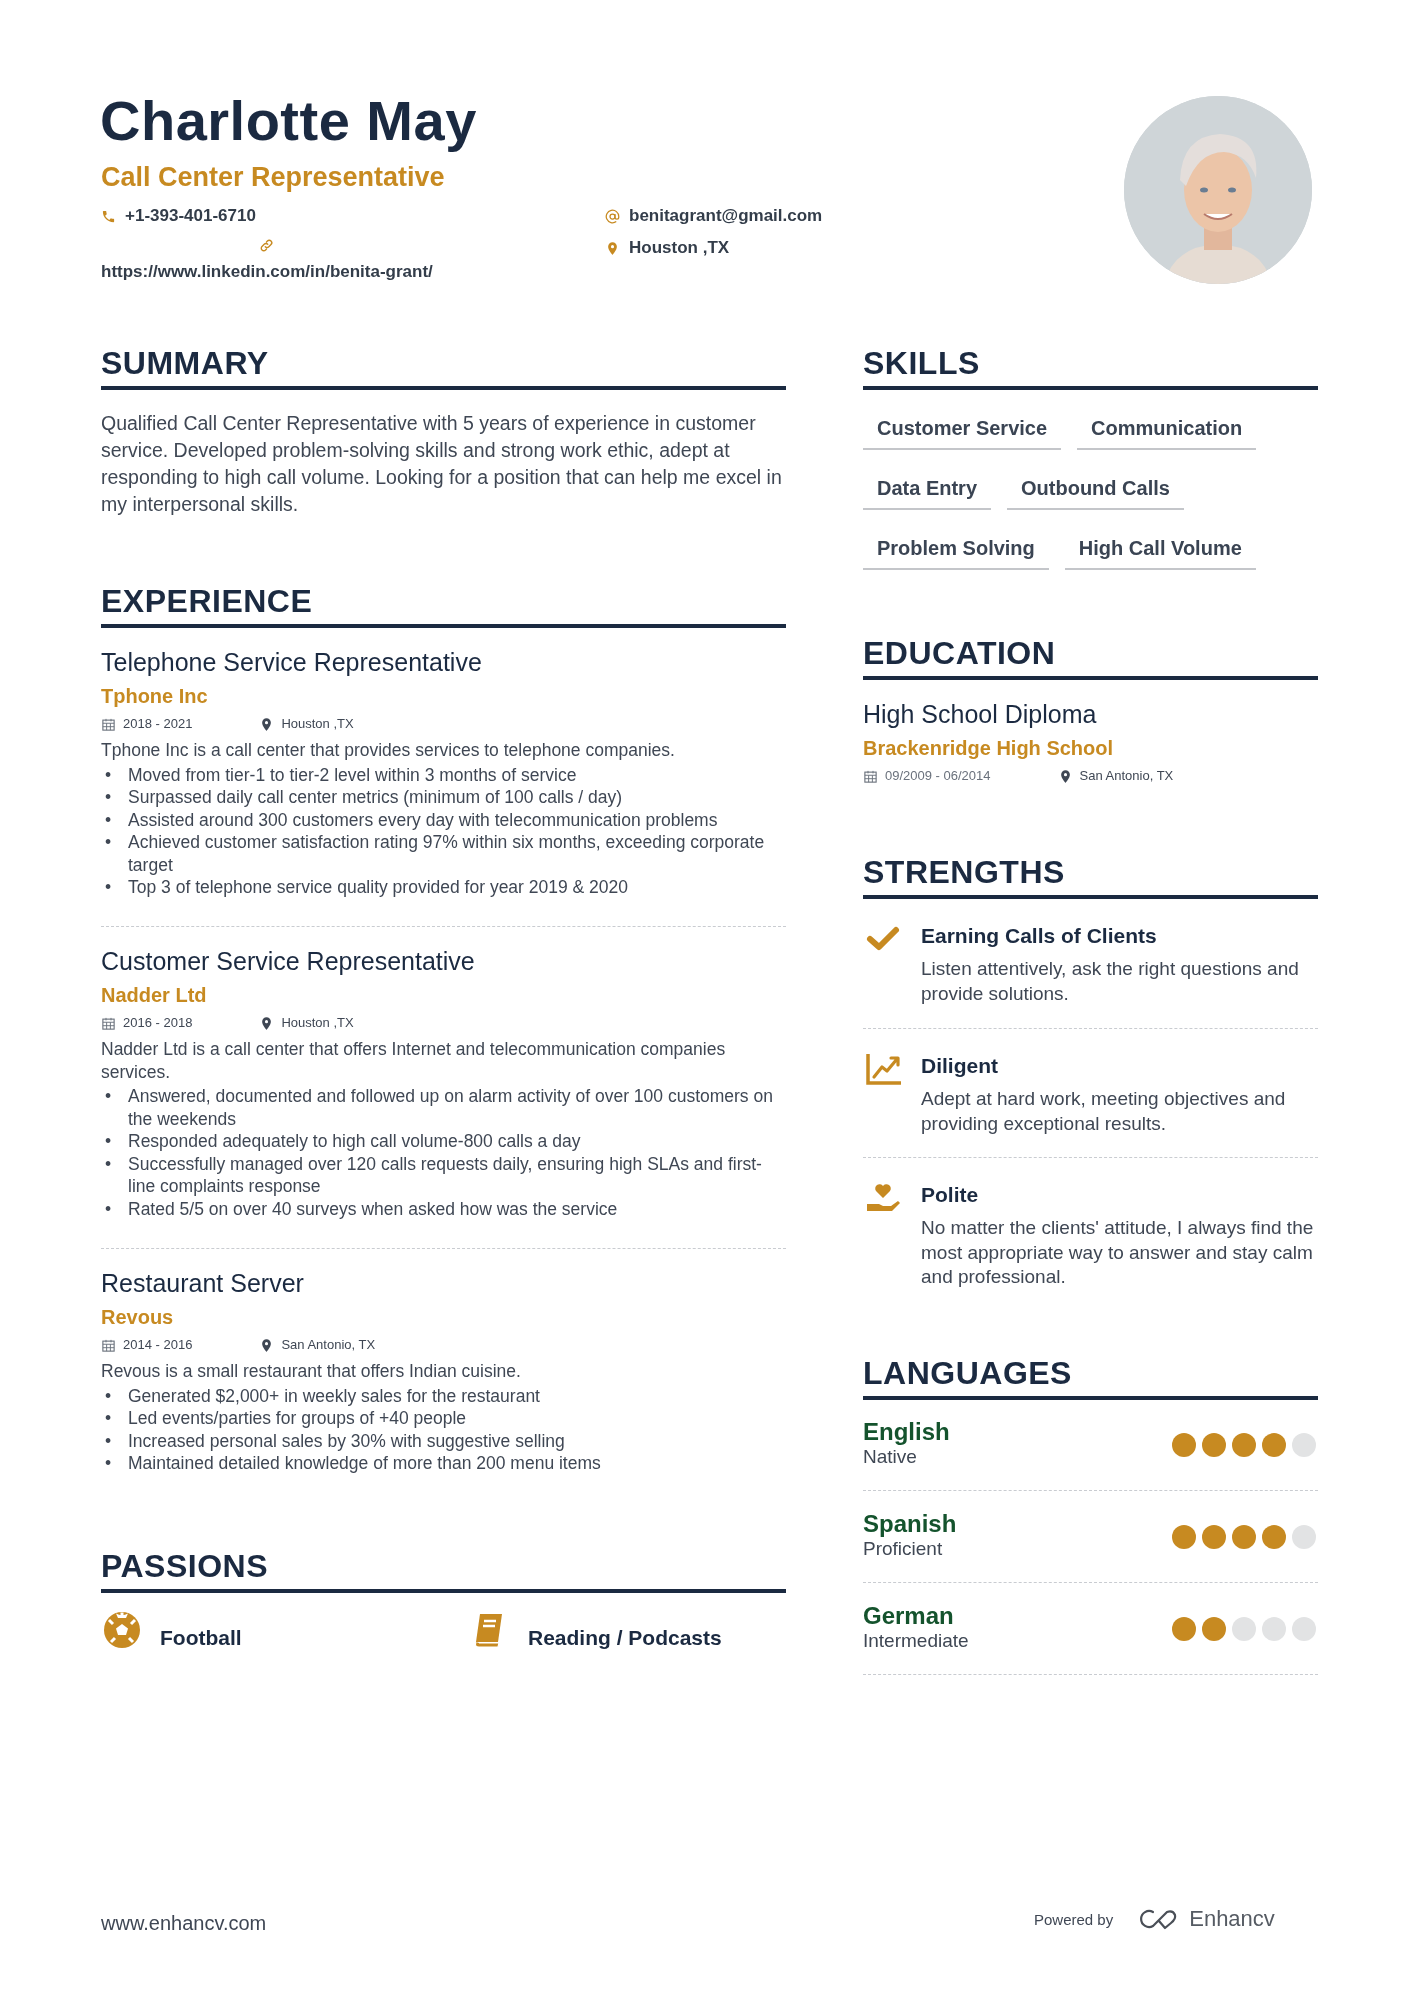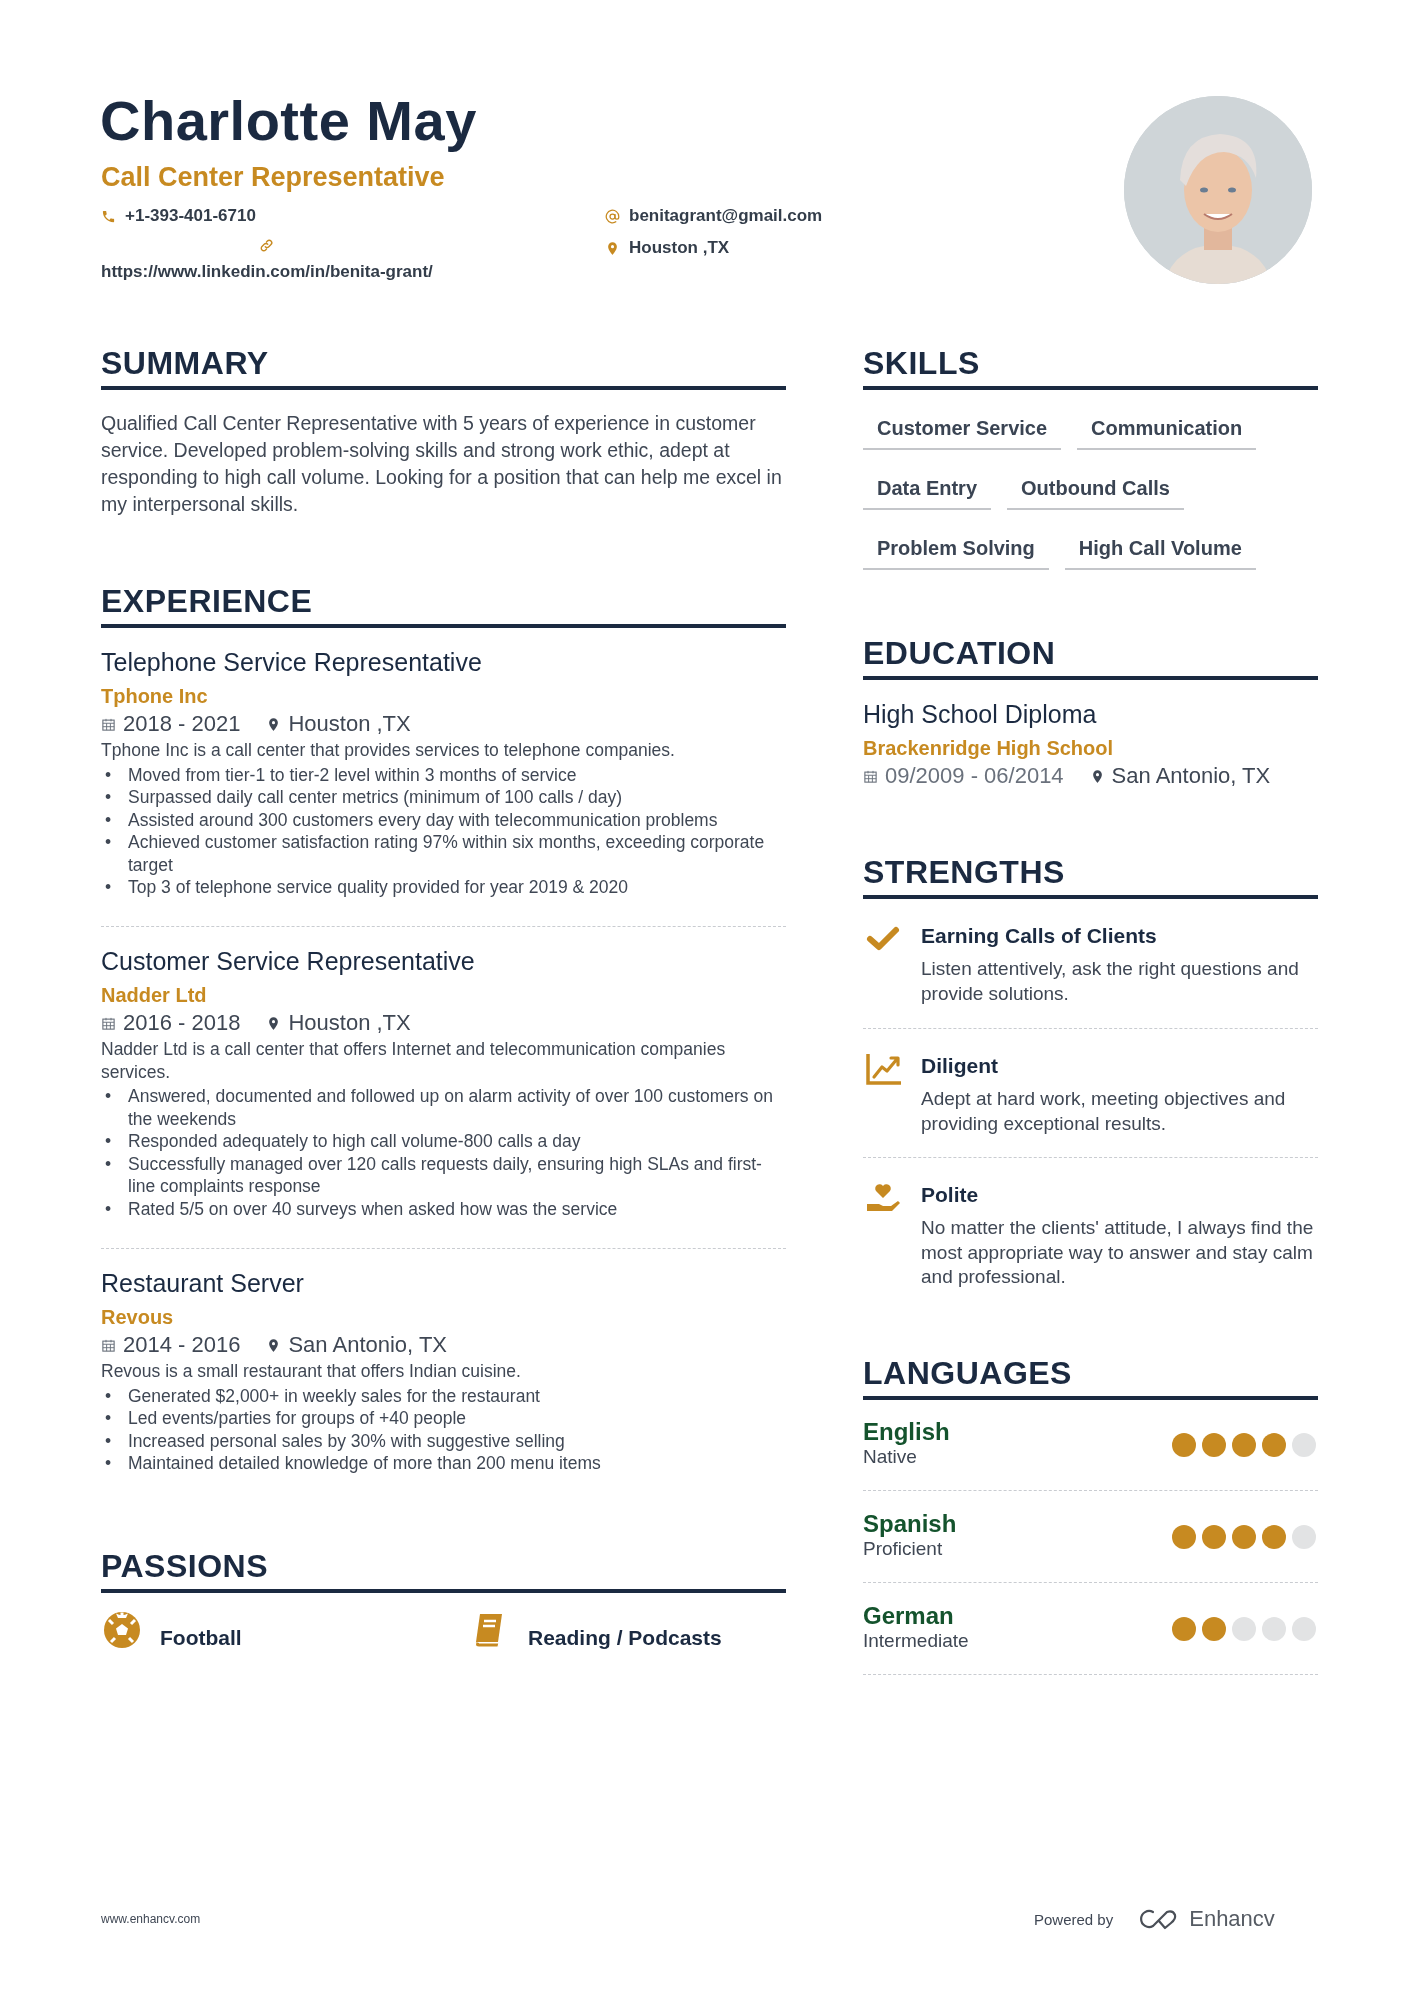--- a/index.html
+++ b/index.html
@@ -21,21 +21,21 @@
   .rule { position: absolute; height: 4px; background: #1b2a41; }
   .left { left: 101px; width: 685px; }
   .right { left: 863px; width: 455px; }
 
   .text { font-size: 19.5px; line-height: 27px; color: #3f4754; }
 
   
   .job { position: absolute; left: 101px; width: 685px; }
   .job-title { font-size: 25px; color: #1b2a41; line-height: 32px; }
   .company { font-size: 20px; font-weight: 700; color: #c78a21; margin-top: 4px; line-height: 28px; }
-  .meta { display: flex; align-items: flex-start; font-size: 22px; color: #3f4754; margin-top: 2px; line-height: 24px; }
+  .meta { display: flex; align-items: flex-start; font-size: 13px; color: #3f4754; margin-top: 2px; line-height: 24px; gap: 41px; }
   .meta .item { display: flex; align-items: center; gap: 7px; margin-right: 26px; }
   .meta svg { width: 15px; height: 15px; }
   .desc { font-size: 17.5px; color: #3f4754; line-height: 22.5px; margin-top: 3px; }
   .bullets { list-style: none; margin-top: 2px; }
   .bullets li { position: absolute; }
   .bullets li { position: relative; padding-left: 27px; font-size: 17.5px; color: #3f4754; line-height: 22.5px; }
   .bullets li::before { content: "•"; position: absolute; left: 4px; top: 0; color: #3f4754; }
   .dash { position: absolute; left: 101px; width: 685px; border-top: 1px dashed #c9ccd1; }
 
   
@@ -59,21 +59,21 @@
   .lang .l-level { font-size: 19px; color: #3f4754; line-height: 24px; }
   .dots { position: absolute; right: 2px; top: 15px; display: flex; gap: 6px; }
   .dot { width: 24px; height: 24px; border-radius: 50%; background: #e2e3e4; }
   .dot.on { background: #c78a21; }
 
   
   .passion { position: absolute; display: flex; align-items: flex-end; gap: 18px; font-size: 21px; font-weight: 700; color: #1b2a41; }
   .passion svg { width: 40px; height: 40px; }
 
   
-  .footer-left { position: absolute; left: 101px; top: 1912px; font-size: 12px; color: #3f4754; }
+  .footer-left { position: absolute; left: 101px; top: 1912px; font-size: 20px; color: #3f4754; }
   .footer-right { position: absolute; left: 1034px; top: 1906px; display: flex; align-items: center; gap: 24px; font-size: 15px; color: #3f4754; }
   .brand { display: flex; align-items: center; gap: 8px; font-size: 22px; color: #555b63; }
 </style>
 </head>
 <body>
 
 <div class="page">
 
   <div class="name">Charlotte May</div>
   <div class="title">Call Center Representative</div>

